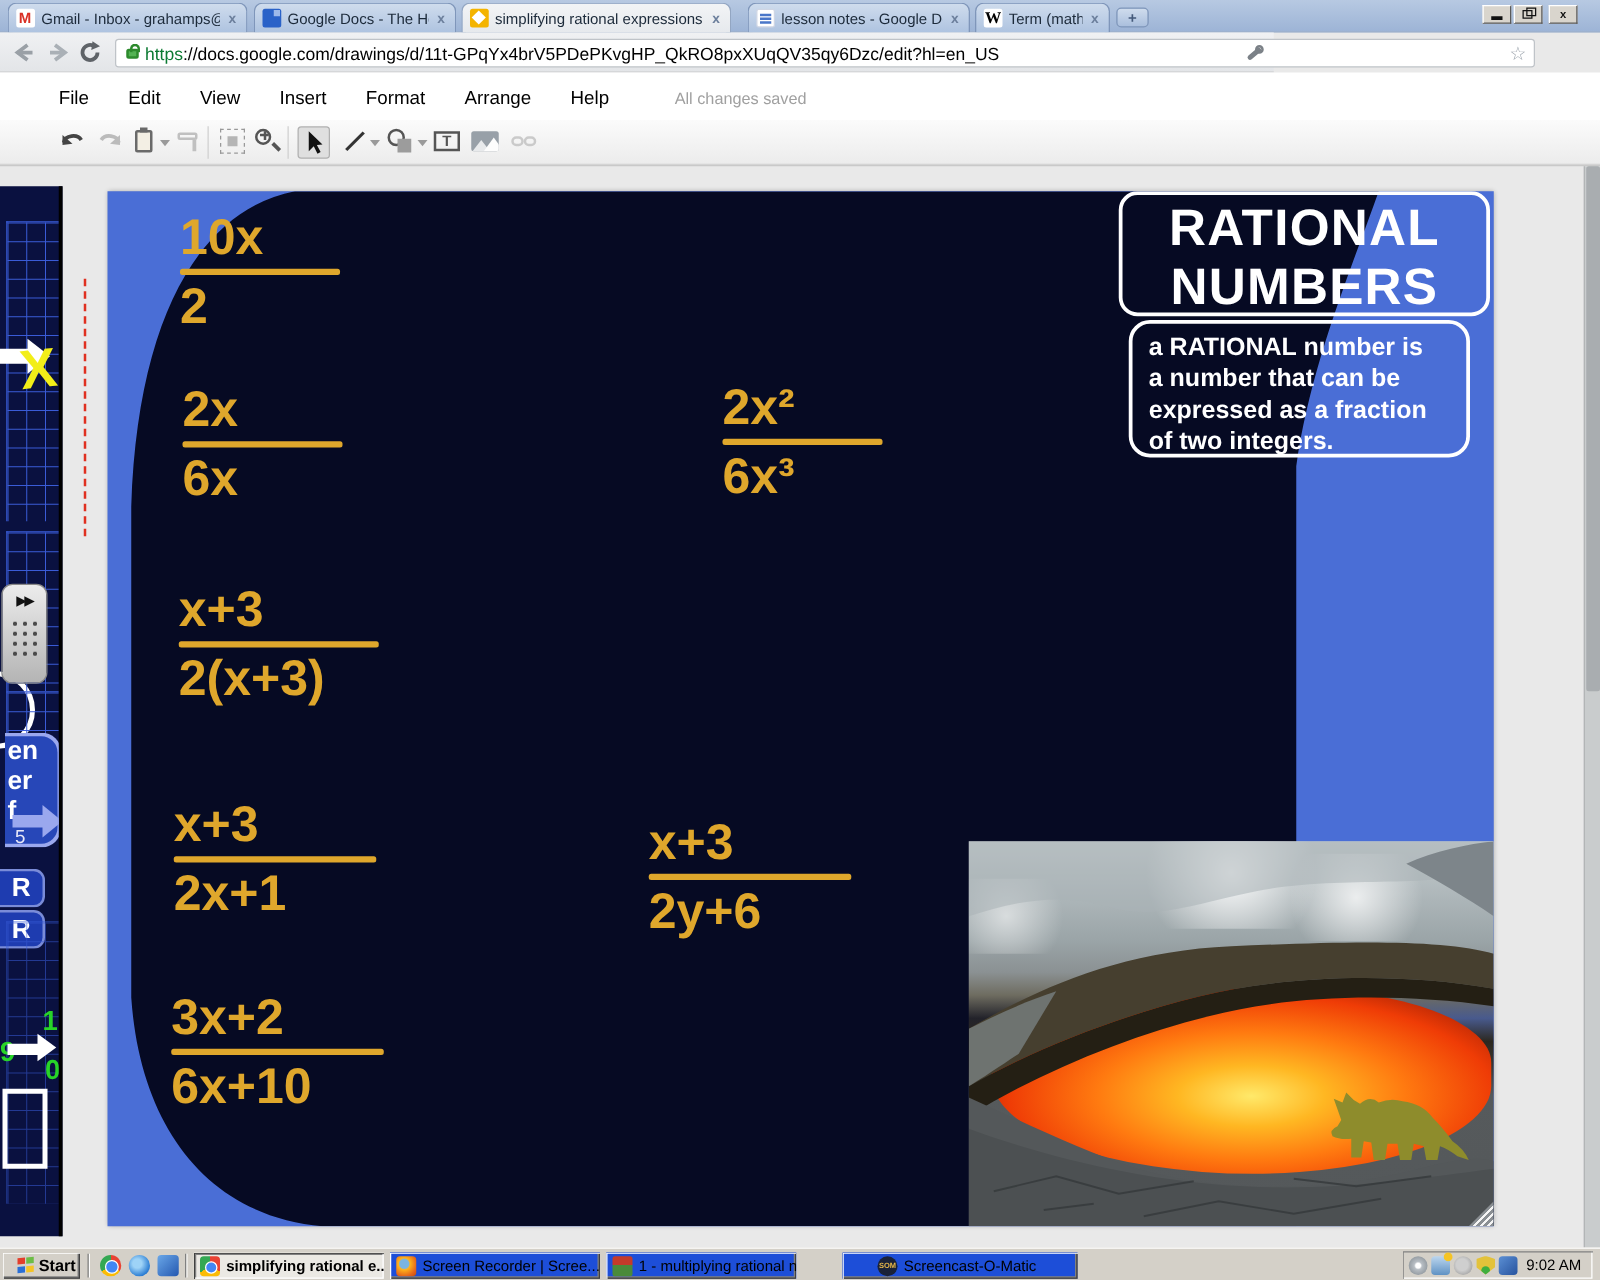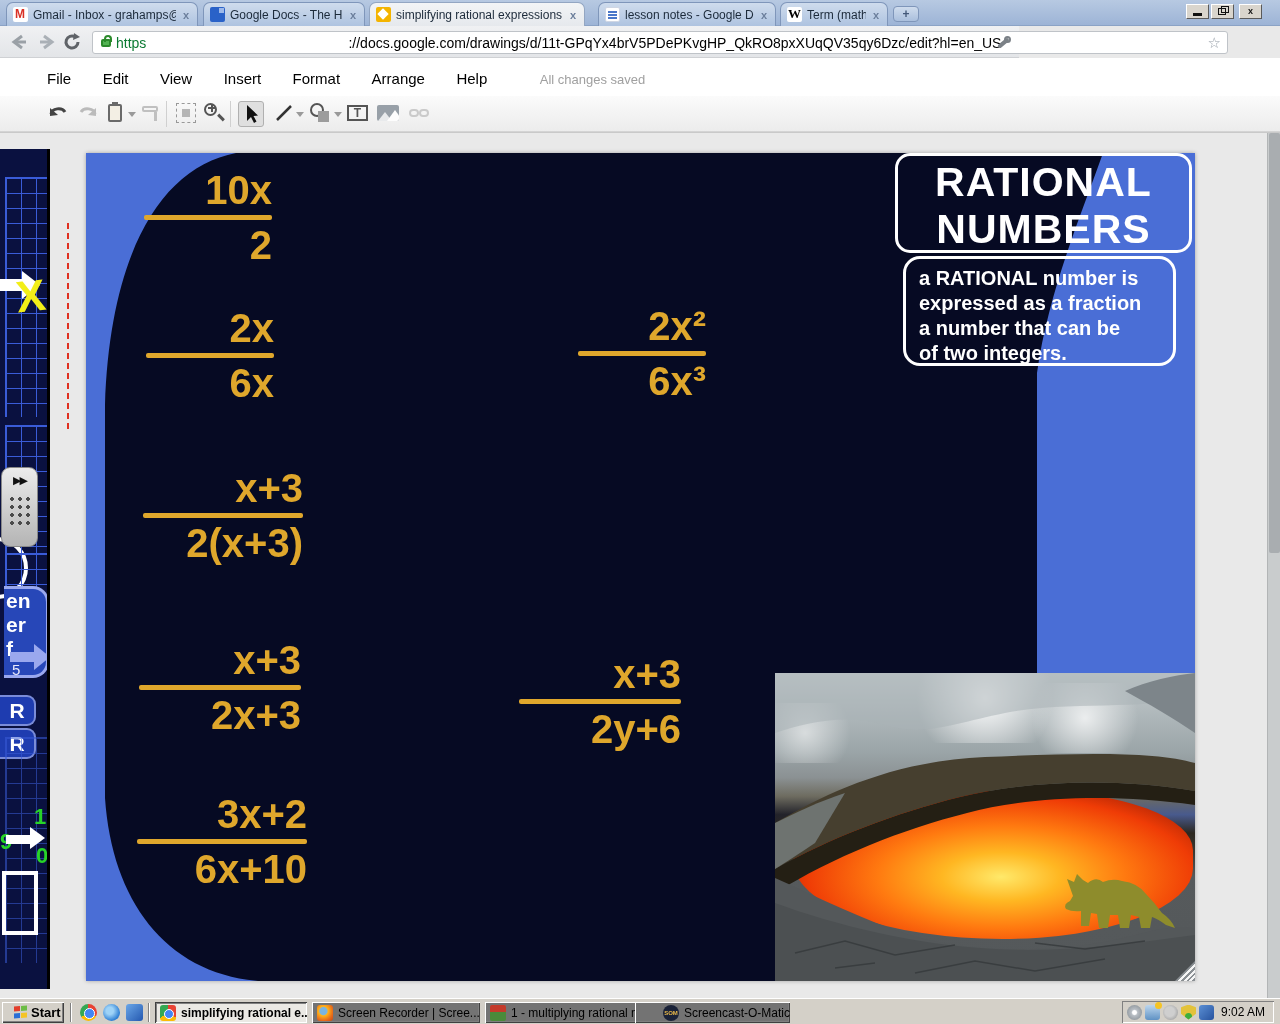--- a/index.html
+++ b/index.html
@@ -20,21 +20,21 @@
   .fav{width:15px;height:15px;flex:none;position:relative;border-radius:2px;}
   .newtab{position:absolute;left:893px;top:6px;width:26px;height:16px;border-radius:4px;
     background:linear-gradient(#cfdced,#aabfdd);border:1px solid #7f96ba;color:#44597a;
     font-size:12px;text-align:center;line-height:14px;font-weight:bold;}
   .winbtn{position:absolute;top:4px;width:23px;height:15px;background:#d9d5cd;
     border:1px solid;border-color:#fff #5a5a5a #5a5a5a #fff;text-align:center;
     font-size:9px;line-height:13px;color:#111;font-weight:bold;}
 
   
   .navrow{position:absolute;left:0;top:26px;width:1019px;height:32px;
-    background:linear-gradient(#f0f1f3,#e3e5e8);border-bottom:1px solid #cfd1d4;text-align:center;}
+    background:linear-gradient(#f0f1f3,#e3e5e8);border-bottom:1px solid #cfd1d4;}
   .navbtn{position:absolute;top:6px;width:22px;height:20px;}
   .omnibox{position:absolute;left:92px;top:5px;width:1136px;height:23px;background:#fff;
     border:1px solid #bfc3c8;border-radius:3px;display:flex;align-items:center;padding:0 6px;}
   .lock{width:10px;height:8px;border:2px solid #2c8a2c;border-radius:2px;position:relative;margin:0 5px 0 2px;background:#53b353;}
   .lock:before{content:"";position:absolute;left:1px;top:-6px;width:4px;height:5px;
     border:2px solid #2c8a2c;border-bottom:none;border-radius:4px 4px 0 0;}
   .scheme{color:#0b7a32;font-size:14px;}
   .urltext{color:#000000;font-size:14px;white-space:nowrap;overflow:hidden;flex:1;}
   .star{color:#9aa2ab;font-size:15px;margin-left:4px;}
   .wrench{position:absolute;right:8px;top:10px;width:16px;height:14px;}
@@ -91,21 +91,21 @@
   .rbox{position:absolute;left:0;width:36px;height:31px;background:#1e3cb0;border:2px solid #7a8cd8;
     border-left:none;border-radius:0 9px 9px 0;color:#fff;font-weight:bold;font-size:21px;
     text-align:center;line-height:27px;}
   .gdigit{position:absolute;color:#28d428;font-weight:bold;font-size:22px;}
   .wrect{position:absolute;left:2px;top:722px;width:36px;height:64px;border:4px solid #fff;}
 
   
   .page{position:absolute;left:86px;top:20px;width:1109px;height:828px;background:#4a6ed6;
     box-shadow:0 0 4px rgba(0,0,0,.3);overflow:hidden;}
   .navyshape{position:absolute;left:0;top:0;}
-  .frac{position:absolute;text-align:right;color:#dfa72c;font-weight:700;font-size:40px;line-height:46px;}
+  .frac{position:absolute;text-align:left;color:#dfa72c;font-weight:700;font-size:40px;line-height:46px;}
   .frac .bar{height:5px;background:#dfa72c;border-radius:2px;margin:2px 0;}
   .titlebox{position:absolute;left:809px;top:0px;width:297px;height:100px;border:3px solid #fff;
     border-radius:15px;text-align:center;color:#fff;font-weight:bold;font-size:41px;line-height:47px;
     letter-spacing:1px;padding-top:3px;}
   .defbox{position:absolute;left:817px;top:103px;width:273px;height:110px;border:3px solid #fff;
     border-radius:17px;color:#fff;font-weight:bold;font-size:20px;line-height:25px;padding:7px 0 0 13px;}
 
   
   .volcano{position:absolute;left:689px;top:520px;width:420px;height:308px;overflow:hidden;
     background:linear-gradient(180deg,#c6cdcf 0%,#aeb7ba 14%,#9aa4a7 26%,#8b9193 34%,#6e6c60 40%,#46413372 46%,#2c2820 52%,#3a3630 58%,#565a5c 66%,#54585a 100%);}
@@ -113,21 +113,21 @@
   .lava{position:absolute;left:18px;top:118px;width:400px;height:148px;border-radius:48% 42% 50% 55%;
     background:radial-gradient(ellipse at 52% 58%,#ffe96a 0%,#ffb722 20%,#ff7a10 42%,#ef3c06 66%,#9a1c04 86%,#4a0e02 100%);}
   .vol-svg{position:absolute;left:0;top:0;}
   .dino{position:absolute;left:283px;top:196px;}
   .grip{position:absolute;right:0;bottom:0;width:20px;height:20px;
     background:repeating-linear-gradient(135deg,#f4f4f4 0 2px,#8a8f93 2px 4px);
     clip-path:polygon(100% 0,100% 100%,0 100%);}
 
   
   .taskbar{position:absolute;left:0;top:998px;width:1280px;height:26px;background:#d4d0c8;border-top:1px solid #fff;}
-  .tbtn{position:absolute;top:3px;height:21px;background:#737373;font-size:12px;color:#000;
+  .tbtn{position:absolute;top:3px;height:21px;background:#1d4ed8;font-size:12px;color:#000;
     display:flex;align-items:center;padding:0 5px;white-space:nowrap;overflow:hidden;
     box-shadow:inset 1px 1px 0 #fff,inset -1px -1px 0 #404040,inset -2px -2px 0 #808080;}
   .tbtn.active{background:#ebe9e4;font-weight:bold;
     box-shadow:inset 1px 1px 0 #404040,inset -1px -1px 0 #fff,inset 2px 2px 0 #808080;}
   .tbtn .ticon{width:16px;height:16px;margin-right:5px;flex:none;border-radius:3px;position:relative;}
   .startbtn{position:absolute;left:2px;top:3px;width:62px;height:21px;background:#d4d0c8;
     display:flex;align-items:center;padding-left:12px;font-size:13px;font-weight:bold;
     box-shadow:inset 1px 1px 0 #fff,inset -1px -1px 0 #404040,inset -2px -2px 0 #808080;}
   .flag{width:13px;height:13px;margin-right:4px;display:grid;grid-template-columns:6px 6px;grid-gap:1px;transform:skewY(-5deg);}
   .flag i{width:6px;height:5px;display:block;}
@@ -362,41 +362,41 @@
         <div>6x³</div>
       </div>
       <div class="frac" style="left:57px;top:312px;width:160px;">
         <div>x+3</div>
         <div class="bar"></div>
         <div>2(x+3)</div>
       </div>
       <div class="frac" style="left:53px;top:484px;width:162px;">
         <div>x+3</div>
         <div class="bar"></div>
-        <div>2x+3</div>
+        <div>2x+1</div>
       </div>
       <div class="frac" style="left:433px;top:498px;width:162px;">
         <div>x+3</div>
         <div class="bar"></div>
         <div>2y+6</div>
       </div>
       <div class="frac" style="left:51px;top:638px;width:170px;">
         <div>3x+2</div>
         <div class="bar"></div>
         <div>6x+10</div>
       </div>
 
       <div class="titlebox">
         <div>RATIONAL</div>
         <div>NUMBERS</div>
       </div>
       <div class="defbox">
         <div>a RATIONAL number is</div>
+        <div>a number that can be</div>
         <div>expressed as a fraction</div>
-        <div>a number that can be</div>
         <div>of two integers.</div>
       </div>
 
       <div class="volcano">
         <div class="puff" style="left:120px;top:-20px;width:180px;height:90px;"></div>
         <div class="puff" style="left:240px;top:10px;width:140px;height:70px;opacity:.8;"></div>
         <div class="puff" style="left:-30px;top:30px;width:120px;height:60px;opacity:.6;"></div>
         <svg class="vol-svg" width="420" height="308" viewBox="0 0 420 308">
           <path d="M0,60 C30,50 70,40 110,52 C150,64 180,50 230,40 C300,26 380,40 420,20 L420,0 L0,0 Z" fill="#aab3b6" opacity=".55"></path>
           <path d="M420,0 L420,60 C400,46 372,30 350,18 C372,8 400,2 420,0 Z" fill="#7d858a"></path>
@@ -449,21 +449,21 @@
       <span>simplifying rational e...</span>
     </div>
     <div class="tbtn" style="left:312px;width:168px;">
       <span class="ticon fireball"></span>
       <span>Screen Recorder | Scree...</span>
     </div>
     <div class="tbtn" style="left:485px;width:152px;">
       <span class="ticon" style="background:linear-gradient(180deg,#c43a2a 0 45%,#4a8a3a 45% 100%);border-radius:2px;"></span>
       <span>1 - multiplying rational nu...</span>
     </div>
-    <div class="tbtn" style="left:635px;width:155px;padding-left:28px;">
+    <div class="tbtn" style="left:674px;width:188px;padding-left:28px;">
       <span class="ticon" style="background:#1a2238;border-radius:50%;color:#e8b84a;font-size:6px;font-weight:bold;text-align:center;line-height:16px;">SOM</span>
       <span>Screencast-O-Matic</span>
     </div>
 
     <div class="tray">
       <span class="trayicon" style="background:radial-gradient(circle,#fff 0 18%,#b8bec4 30%,#7e868c 100%);border-radius:50%;"></span>
       <span class="trayicon" style="background:linear-gradient(#bcd6ee,#5f92c4);">
           <span style="position:absolute;right:-2px;top:-3px;width:7px;height:7px;background:#f5c425;border-radius:50%;"></span>
         </span>
       <span class="trayicon" style="background:radial-gradient(circle at 45% 45%,#cfcfcf 0 40%,#8c8c8c 100%);border-radius:50%;"></span>

